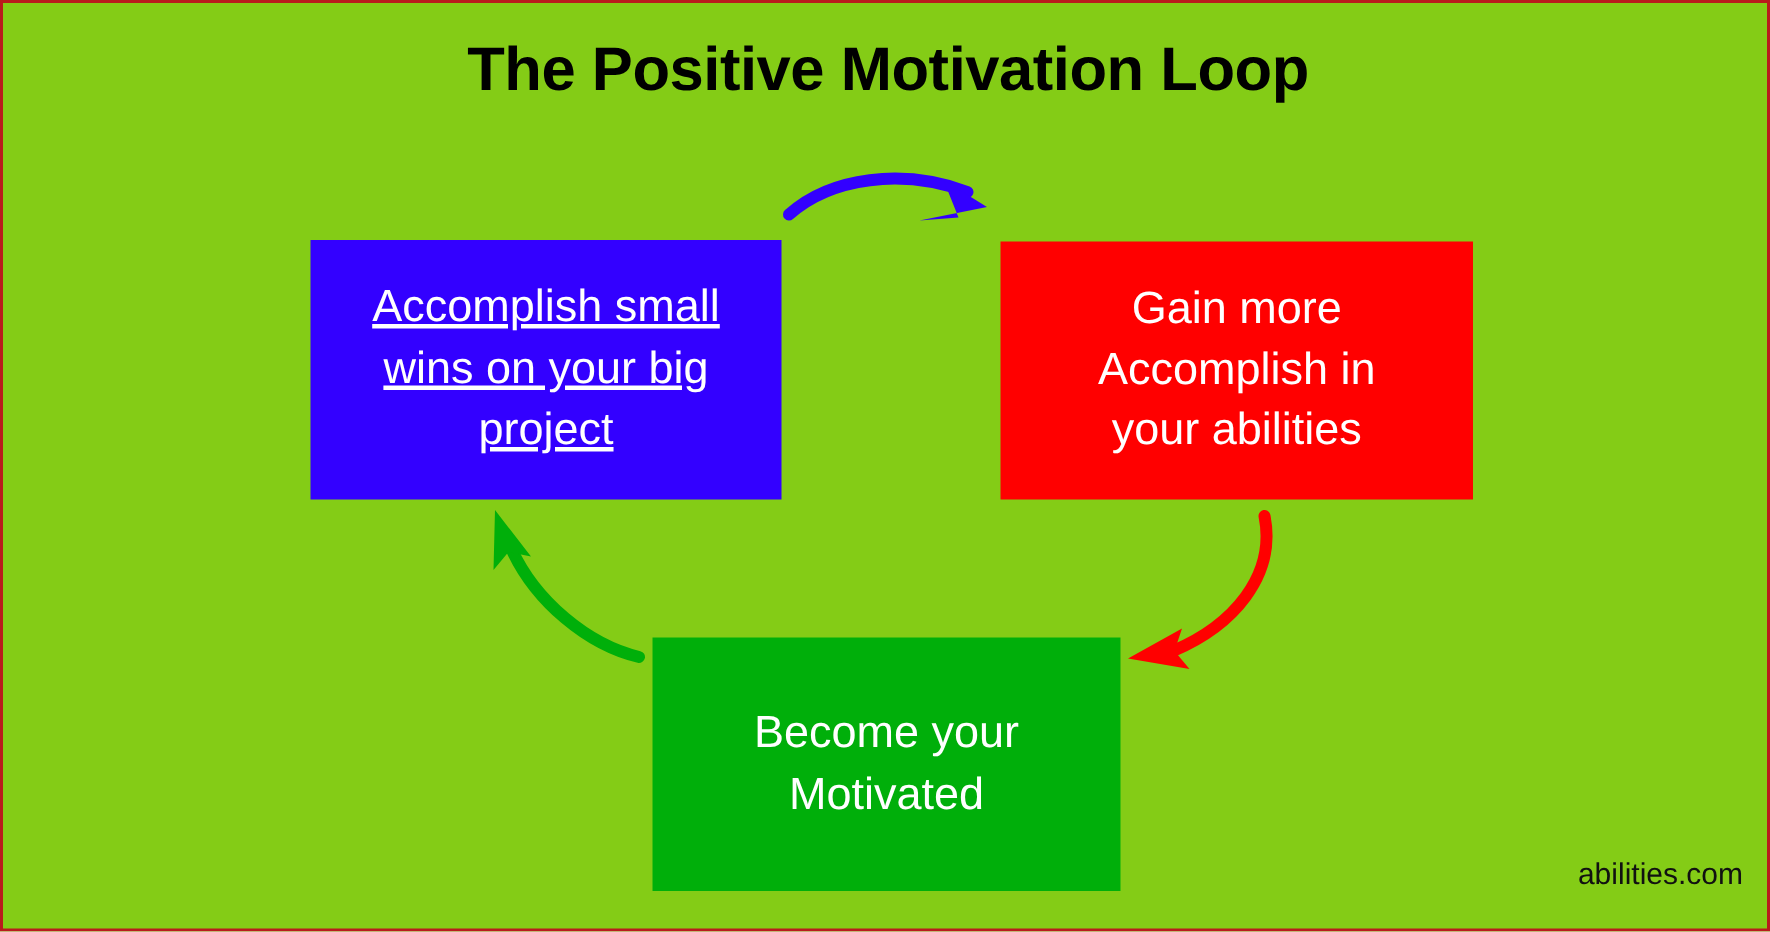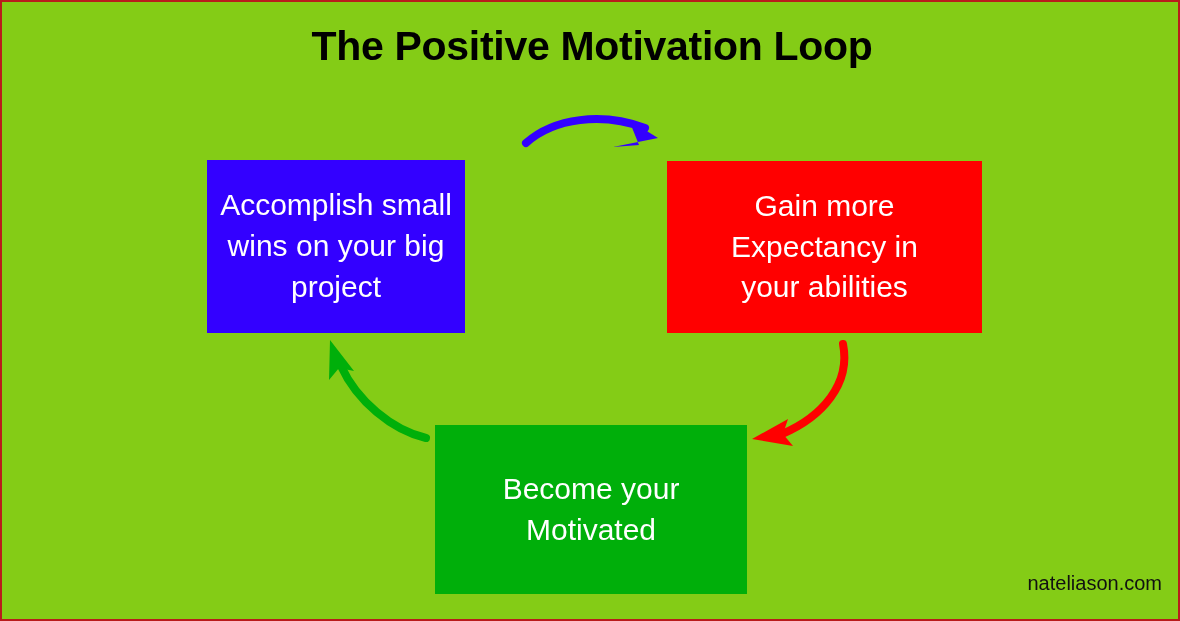--- a/index.html
+++ b/index.html
@@ -42,22 +42,23 @@
     font-family: "Liberation Sans", sans-serif;
     font-size: 30px;
     line-height: 1.36;
     box-sizing: border-box;
     padding: 4px 10px;
     white-space: pre-line;
   }
   #node-accomplish {
     left: 205px;
     top: 158px;
-    width: 258px;
+    width: 314px;
     height: 173px;
+    text-decoration: underline;
   }
   #node-expectancy {
     left: 665px;
     top: 159px;
     width: 315px;
     height: 172px;
   }
   #node-motivated {
     left: 433px;
     top: 423px;
@@ -105,21 +106,21 @@
       <path d="M 424,436 C 390,428 355,399 339,364" fill="none" stroke="#00AF0A" stroke-width="8" stroke-linecap="round"></path>
       <path d="M 328,338 L 327,378 L 337,366 L 352,369 Z" fill="#00AF0A"></path>
     </g>
   </svg>
 
   <div class="node" id="node-accomplish" style="background-color: rgb(51, 0, 255); color: rgb(255, 255, 255);">Accomplish small
 wins on your big
 project</div>
 
   <div class="node" id="node-expectancy" style="background-color: rgb(255, 0, 0); color: rgb(255, 255, 255);">Gain more
-Expectancy in
+Accomplish in
 your abilities</div>
 
   <div class="node" id="node-motivated" style="background-color: rgb(0, 175, 10); color: rgb(255, 255, 255);">Become your
 Motivated</div>
 
-  <div class="footer">nateliason.com</div>
+  <div class="footer">abilities.com</div>
 
 </div>
 
 </body></html>

